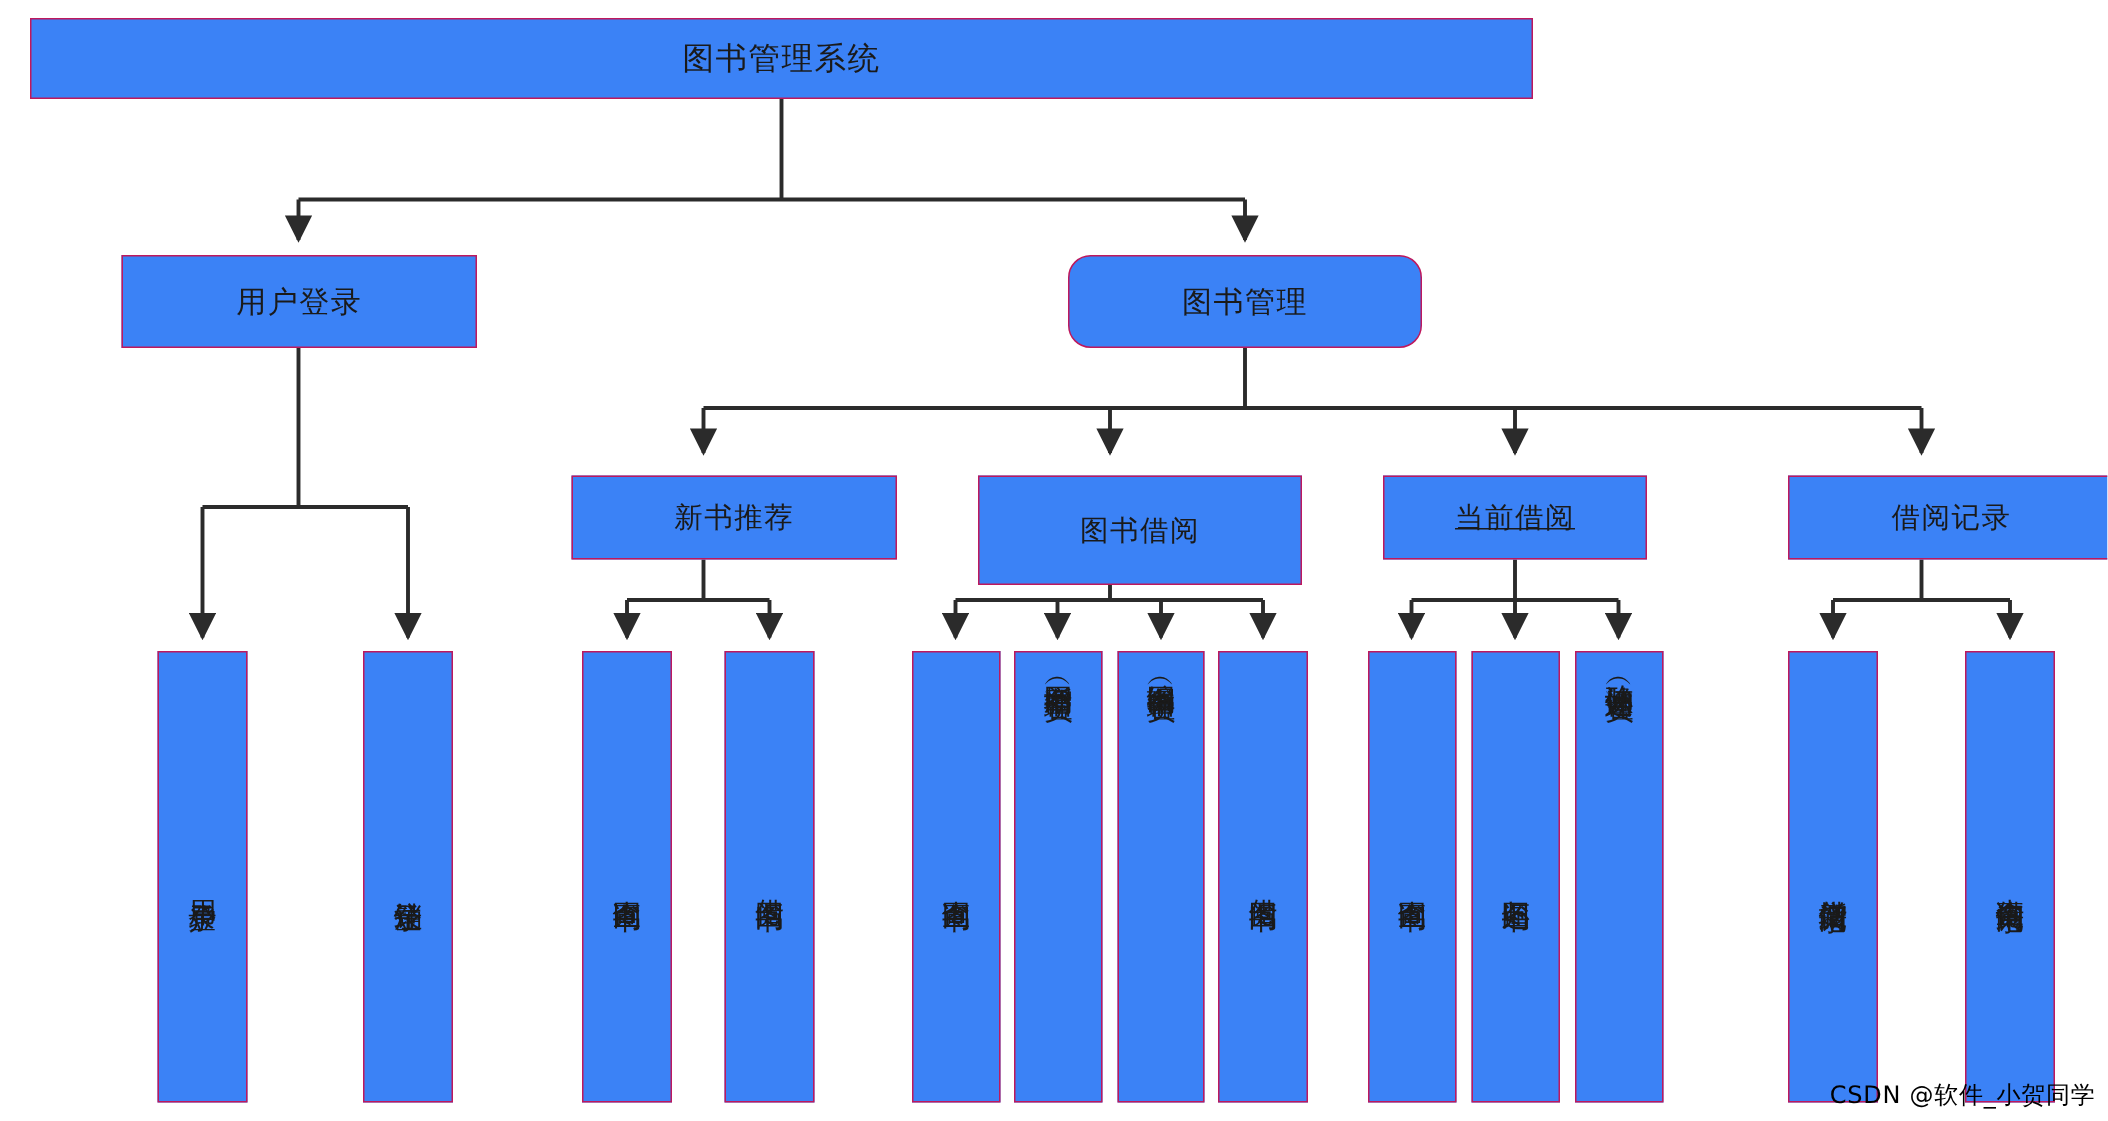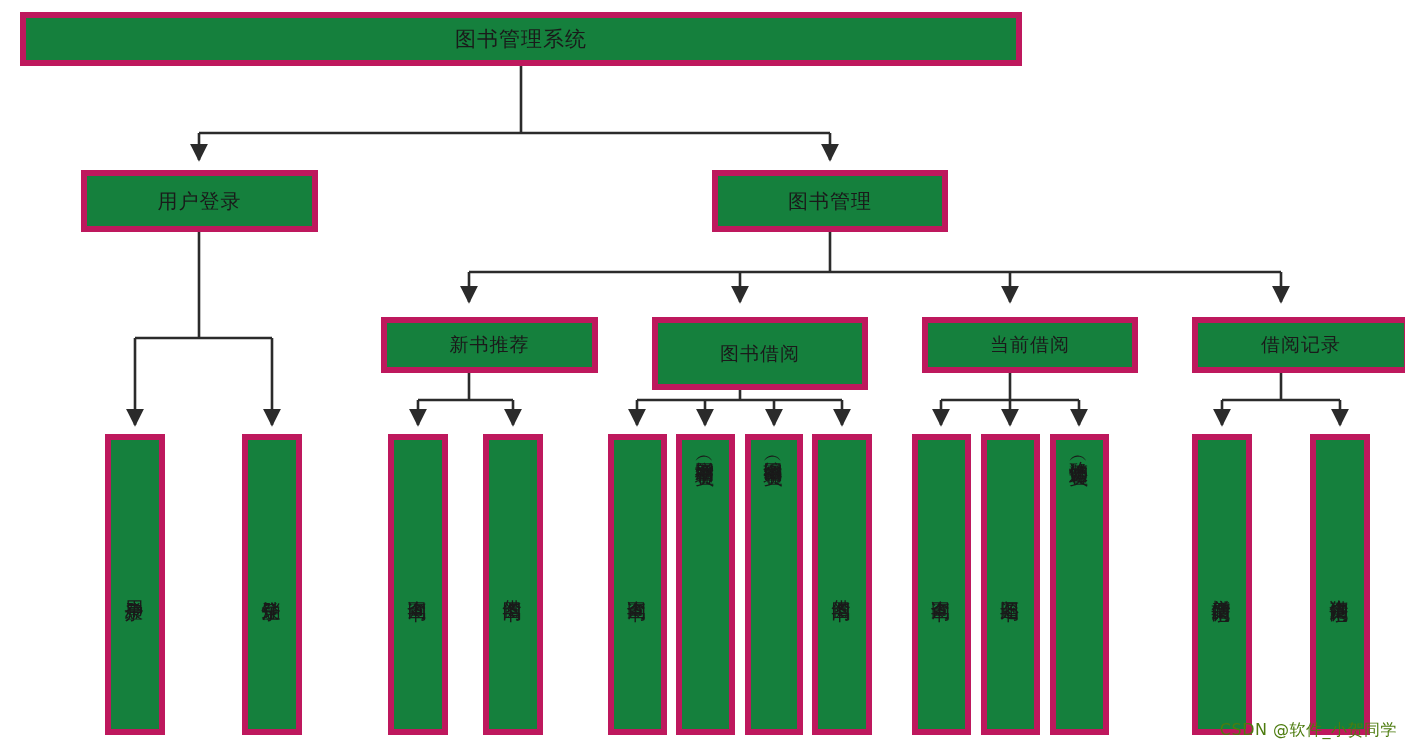--- a/index.html
+++ b/index.html
@@ -22,22 +22,22 @@
     position: absolute;
     left: 0;
     top: 0;
     width: 1405px;
     height: 747px;
     pointer-events: none;
   }
   .node {
     position: absolute;
     box-sizing: border-box;
-    border: 6px solid #be185d;
-    background: #15803d;
+    border: 1px solid #be185d;
+    background: #3b82f6;
     display: flex;
     align-items: center;
     justify-content: center;
     color: #1a1a1a;
   }
   .node.root {
     font-size: 21px;
   }
   .node.l2 {
     font-size: 20px;
@@ -73,21 +73,21 @@
   }
   .hlabel {
     white-space: nowrap;
     letter-spacing: 1px;
   }
   #watermark {
     position: absolute;
     right: 8px;
     bottom: 6px;
     font-size: 16px;
-    color: #4d7c0f;
+    color: #000000;
     letter-spacing: 0.5px;
     white-space: nowrap;
   }
 </style>
 </head>
 <body>
 
 <div id="canvas">
 
   <svg id="edges" viewBox="0 0 1405 747" width="1405" height="747" xmlns="http://www.w3.org/2000/svg">
@@ -140,31 +140,31 @@
     </g>
   </svg>
 
   <div class="node root" style="left:20px; top:12px; width:1002px; height:54px;">
     <span class="hlabel">图书管理系统</span>
   </div>
 
   <div class="node l2" style="left:81px; top:170px; width:237px; height:62px;">
     <span class="hlabel">用户登录</span>
   </div>
-  <div class="node l2" style="left:712px; top:170px; width:236px; height:62px;">
+  <div class="node l2" style="left:712px; top:170px; width:236px; height:62px;border-radius:15px;">
     <span class="hlabel">图书管理</span>
   </div>
 
   <div class="node l3" style="left:361px; top:317px; width:217px; height:56px;">
     <span class="hlabel">新书推荐</span>
   </div>
   <div class="node l3" style="left:632px; top:317px; width:216px; height:73px;">
     <span class="hlabel">图书借阅</span>
   </div>
-  <div class="node l3" style="left:902px; top:317px; width:216px; height:56px;">
+  <div class="node l3" style="left:902px; top:317px; width:176px; height:56px;text-decoration:underline;">
     <span class="hlabel">当前借阅</span>
   </div>
   <div class="node l3" style="left:1172px; top:317px; width:218px; height:56px;">
     <span class="hlabel">借阅记录</span>
   </div>
 
   <div class="node leaf" style="left:105px; top:434px; width:60px; height:301px;">
     <div class="leaf-inner">
       <span class="vlabel">用户登录</span>
     </div>

